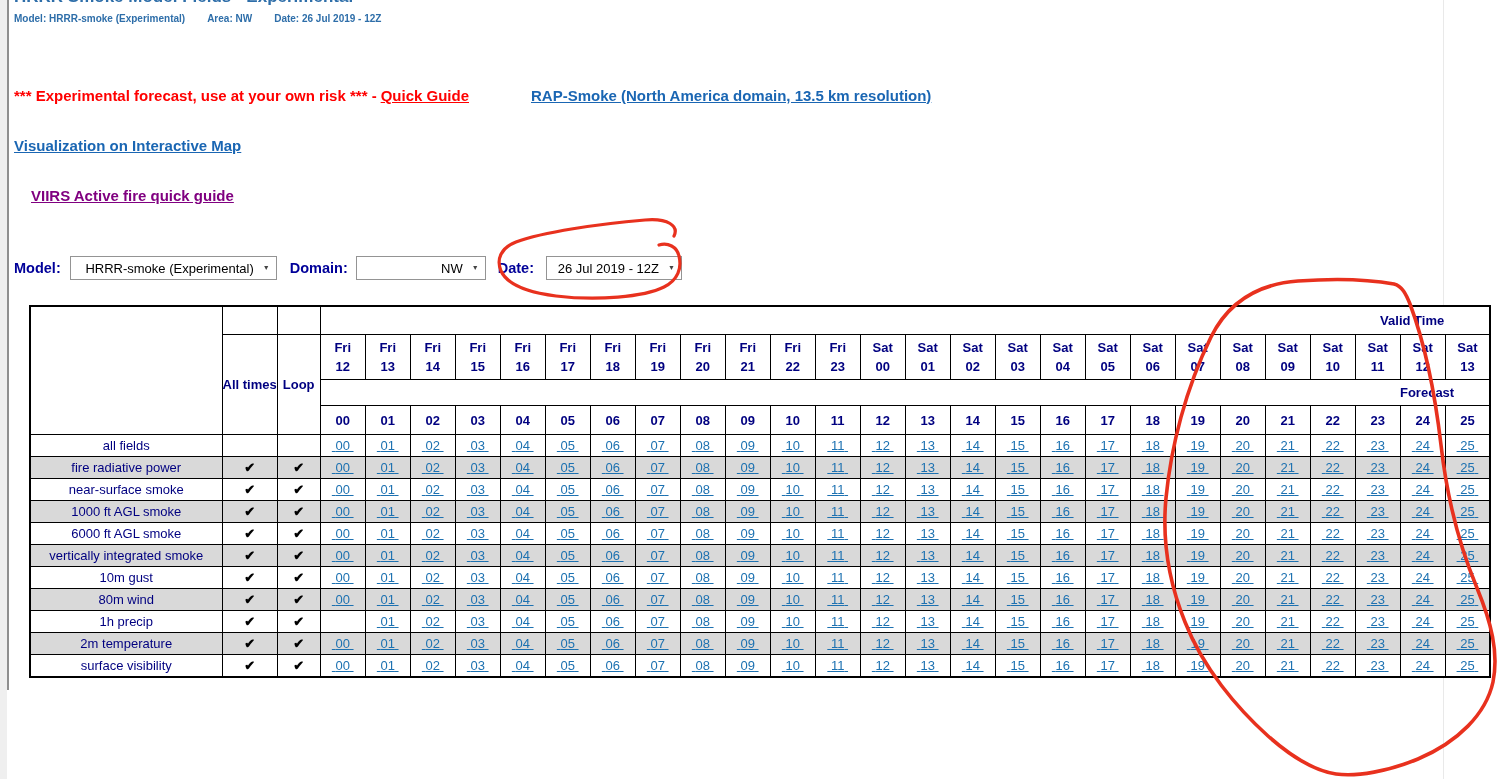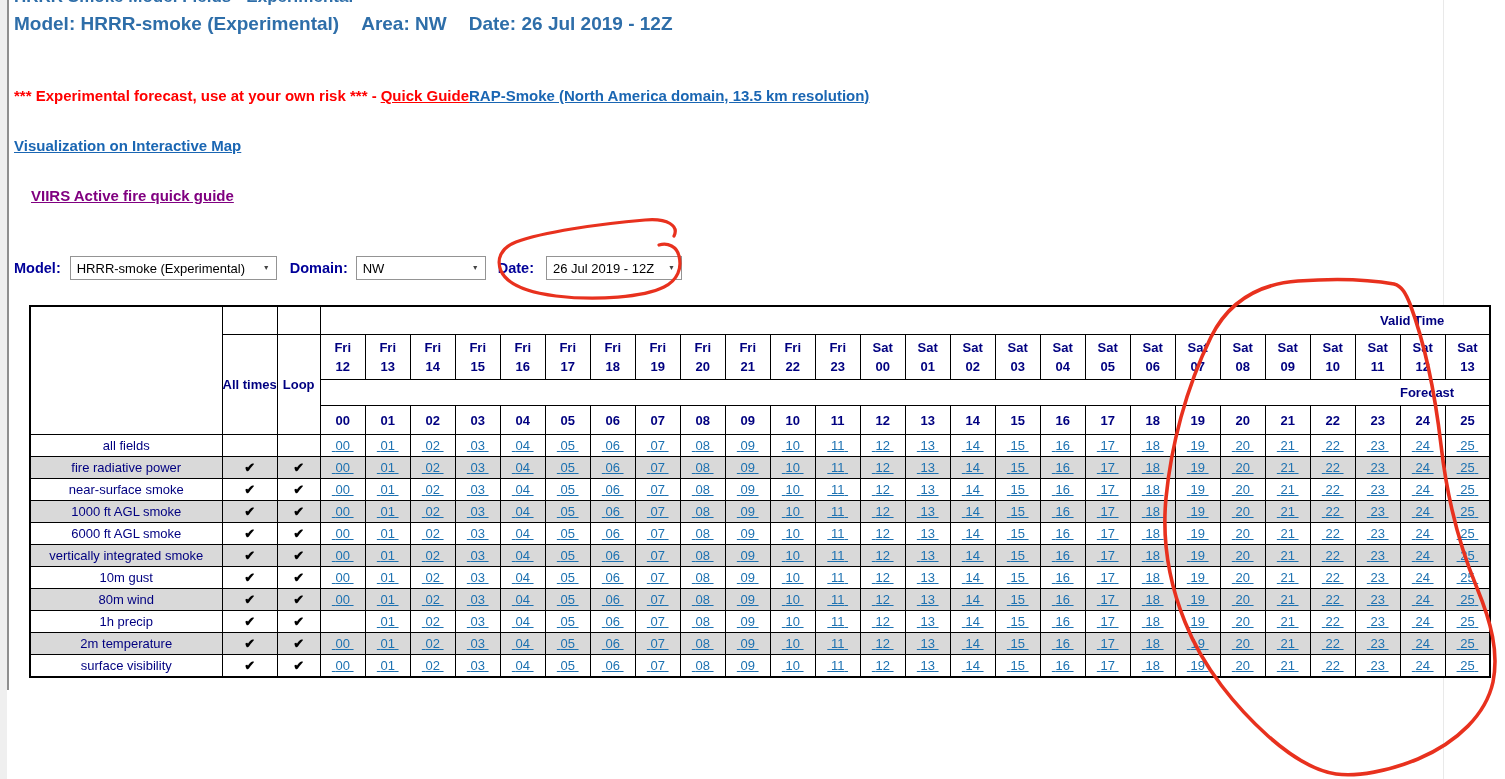--- a/index.html
+++ b/index.html
@@ -9,41 +9,41 @@
   }
   a{text-decoration:underline;cursor:pointer;}
   
   .left-strip{position:absolute;left:0;top:0;width:7px;height:779px;background:#efefef;}
   .left-border{position:absolute;left:7px;top:0;width:2px;height:690px;background:#8f8f8f;}
   .right-divider{position:absolute;left:1443px;top:0;width:1px;height:779px;background:#e9e9e9;}
 
   .page{position:absolute;left:9px;top:0;width:1434px;height:779px;}
 
   .title1{position:absolute;left:5px;top:-13px;margin:0;font-size:17px;font-weight:bold;color:#2e6ea9;white-space:nowrap;}
-  .title2{position:absolute;left:5px;top:13px;font-size:19px;font-weight:bold;color:#2e6ea9;white-space:nowrap;}
+  .title2{position:absolute;left:5px;top:13px;font-size:10px;font-weight:bold;color:#2e6ea9;white-space:nowrap;}
   .title2 .gap{margin-left:22px;}
 
   .warning{position:absolute;left:5px;top:87px;font-size:15px;font-weight:bold;color:#ff0000;white-space:nowrap;}
   .warning a.qg{color:#ff0000;margin-left:4px;}
-  .warning a.rap{color:#1a66b3;}
+  .warning a.rap{color:#1a66b3;margin-left:62px;}
 
   .vis-row{position:absolute;left:5px;top:137px;}
   .vis-row a{font-size:15px;font-weight:bold;color:#1a66b3;}
   .viirs-row{position:absolute;left:22px;top:187px;}
   .viirs-row a{font-size:15px;font-weight:bold;color:#800080;}
 
   .form-row{position:absolute;left:5px;top:256px;white-space:nowrap;font-size:14.5px;font-weight:bold;color:#000099;}
   .form-row label{vertical-align:middle;}
   .selwrap{position:relative;display:inline-block;vertical-align:middle;}
   .selwrap::after{content:"\25BC";position:absolute;right:7px;top:8px;font-size:7px;color:#444;pointer-events:none;}
   select{
     -webkit-appearance:none;appearance:none;
     font-family:"Liberation Sans",sans-serif;font-size:13px;color:#000;
     border:1px solid #949494;background:#fff;border-radius:0;
-    padding:3px 22px 3px 6px;height:24px;
+    padding:3px 22px 3px 6px;height:24px;text-align:right;
   }
   .sel-model{width:207px;margin-left:9px;}
   .lbl-domain{margin-left:13px;}
   .sel-domain{width:130px;margin-left:8px;}
   .lbl-date{margin-left:12px;}
   .sel-date{width:136px;margin-left:12px;}
 
   .tablewrap{position:absolute;left:20px;top:305px;width:1472px;overflow:hidden;}
   table{border-collapse:collapse;border:2px solid #000;table-layout:fixed;background:#fff;}
   td{border:1px solid #000;text-align:center;color:#000080;font-size:13px;padding:0;overflow:hidden;white-space:nowrap;}

